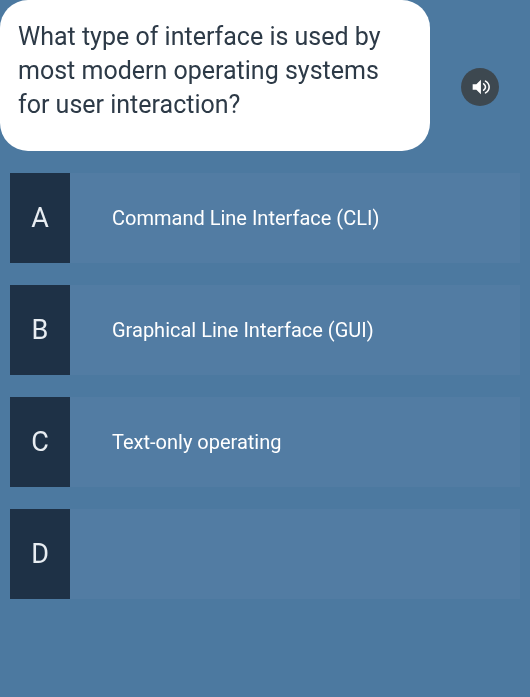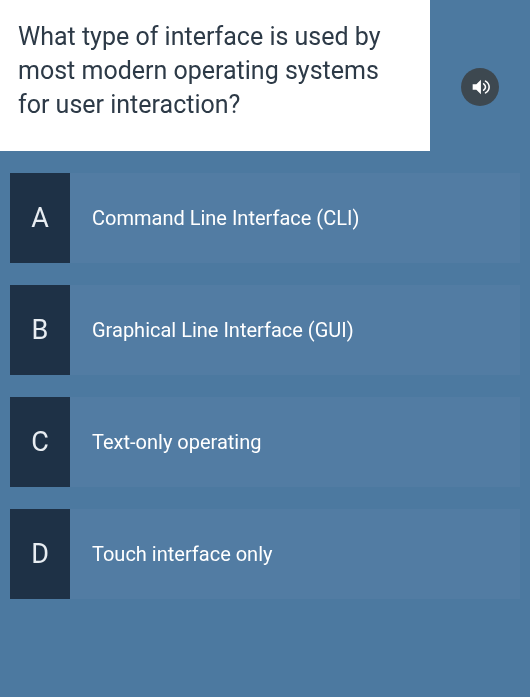--- a/index.html
+++ b/index.html
@@ -15,20 +15,21 @@
       align-items: flex-start;
     }
     .question-card {
       background: #ffffff;
       width: 430px;
       padding: 20px 22px 30px 18px;
       color: #2d3a47;
       font-size: 25px;
       line-height: 1.35;
       font-weight: 400;
+      border-radius: 28px;
     }
     .speaker-area {
       flex: 1;
       display: flex;
       justify-content: center;
       padding-top: 68px;
     }
     .speaker-btn {
       width: 38px;
       height: 38px;
@@ -59,21 +60,21 @@
       display: flex;
       align-items: center;
       justify-content: center;
     }
     .option-text {
       color: #ffffff;
       font-size: 20px;
       font-weight: 400;
       display: flex;
       align-items: center;
-      padding-left: 22px;
+      padding-left: 42px;
     }
   </style>
 </head>
 <body>
 
 <div class="question-header">
   <div class="question-card">
     <span>What type of interface is used by most modern operating systems for user interaction?</span>
   </div>
   <div class="speaker-area">
@@ -95,15 +96,14 @@
   <div class="option">
     <div class="option-letter">B</div>
     <div class="option-text">Graphical Line Interface (GUI)</div>
   </div>
   <div class="option">
     <div class="option-letter">C</div>
     <div class="option-text">Text-only operating</div>
   </div>
   <div class="option">
     <div class="option-letter">D</div>
-    <div class="option-text">Touch interface only</div>
   </div>
 </div>
 
 </body></html>

